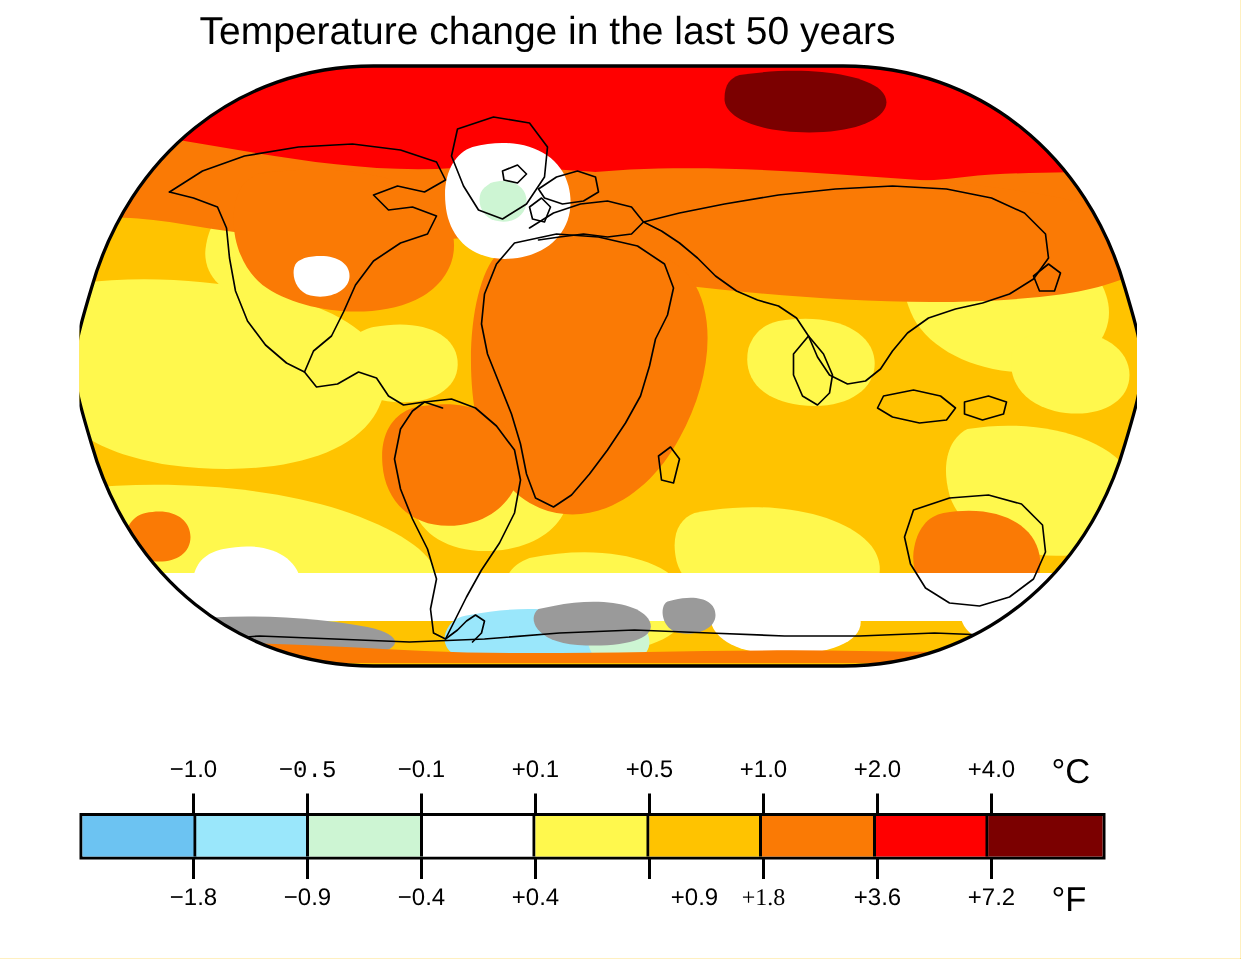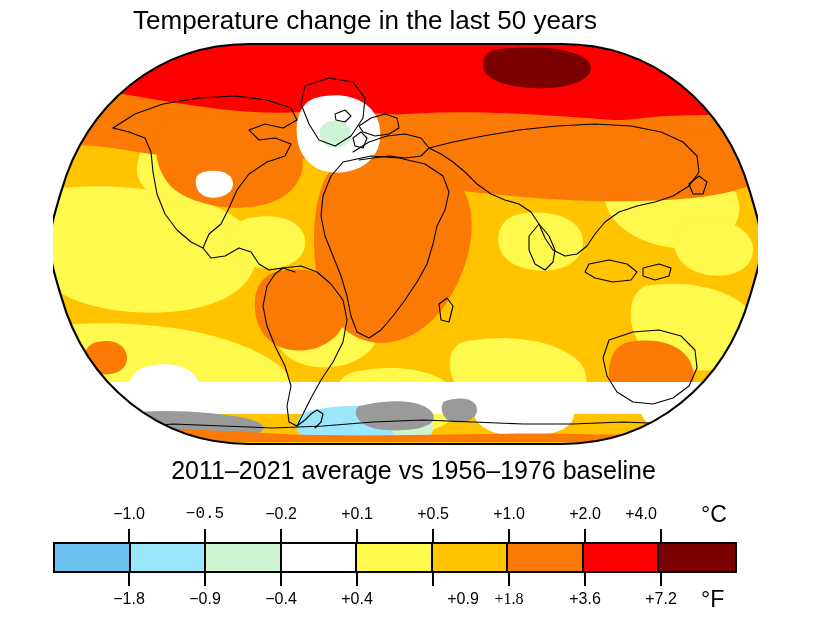--- a/index.html
+++ b/index.html
@@ -331,33 +331,32 @@
                C 600,2 672,62 697,150
                C 712,200 712,204 697,254
                C 672,342 600,402 509,402
                L 196,402
                C 105,402 33,342 8,254
                C -7,204 -7,200 8,150
                C 33,62 105,2 196,2 Z" fill="none" stroke="#000000" stroke-width="2.2"></path>
     </svg>
   </div>
 
-  <div class="subtitle">2011–2021 average vs 1956–1976 baseline</div>
 
   <div class="cbar-block">
 
     <div class="cbar-labels top" id="labels-c">
         <span class="cbar-label" style="left: 76px;">−1.0</span>
         <span class="cbar-label" style="left: 152px; font-family: Liberation Mono, monospace;">−0.5</span>
-        <span class="cbar-label" style="left: 228px;">−0.2</span>
+        <span class="cbar-label" style="left: 228px;">−0.1</span>
         <span class="cbar-label" style="left: 304px;">+0.1</span>
         <span class="cbar-label" style="left: 380px;">+0.5</span>
         <span class="cbar-label" style="left: 456px;">+1.0</span>
         <span class="cbar-label" style="left: 532px;">+2.0</span>
-        <span class="cbar-label" style="left: 588px;">+4.0</span>
+        <span class="cbar-label" style="left: 608px;">+4.0</span>
         <span class="cbar-unit" style="left: 648px;">°C</span>
       </div>
     <div class="cbar-ticks top" id="ticks-c">
         <div class="tick" style="left: 76px;"></div>
         <div class="tick" style="left: 152px;"></div>
         <div class="tick" style="left: 228px;"></div>
         <div class="tick" style="left: 304px;"></div>
         <div class="tick" style="left: 380px;"></div>
         <div class="tick" style="left: 456px;"></div>
         <div class="tick" style="left: 532px;"></div>

